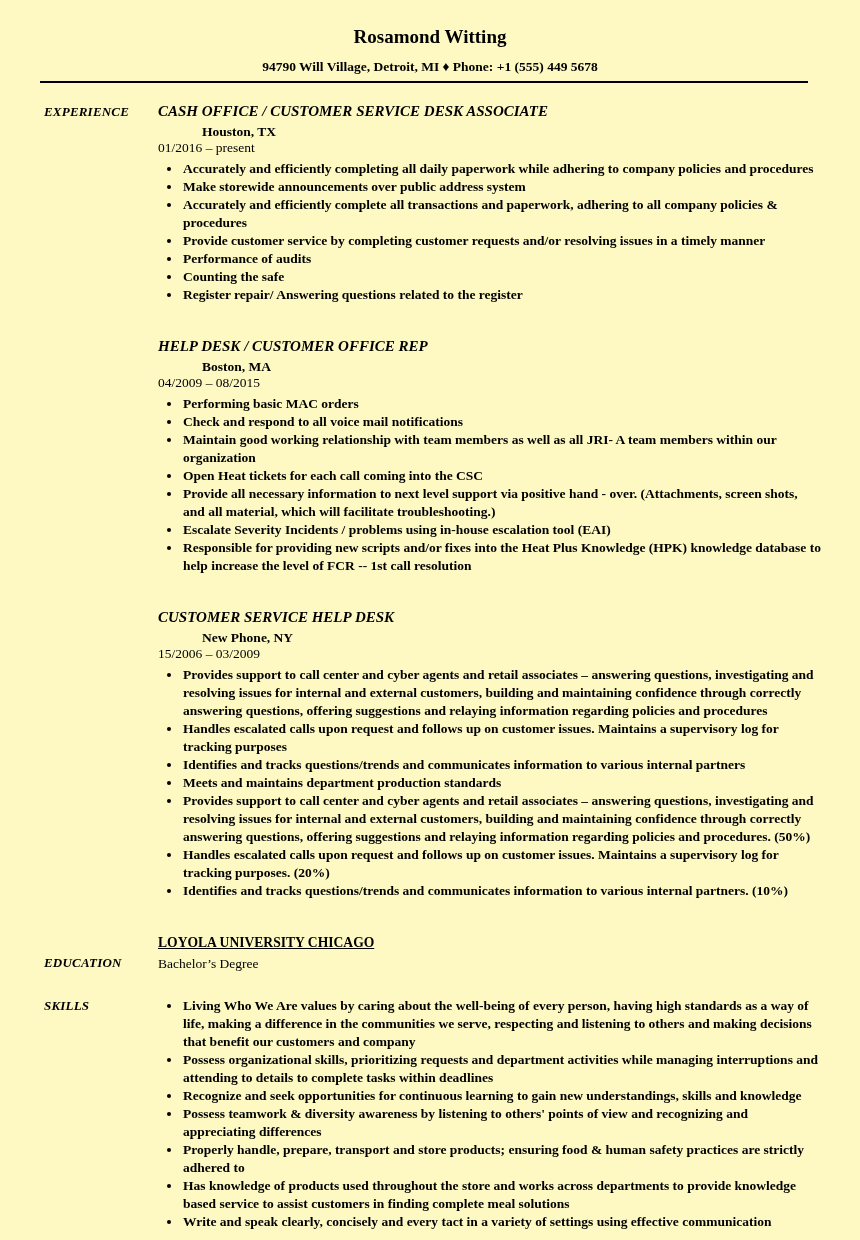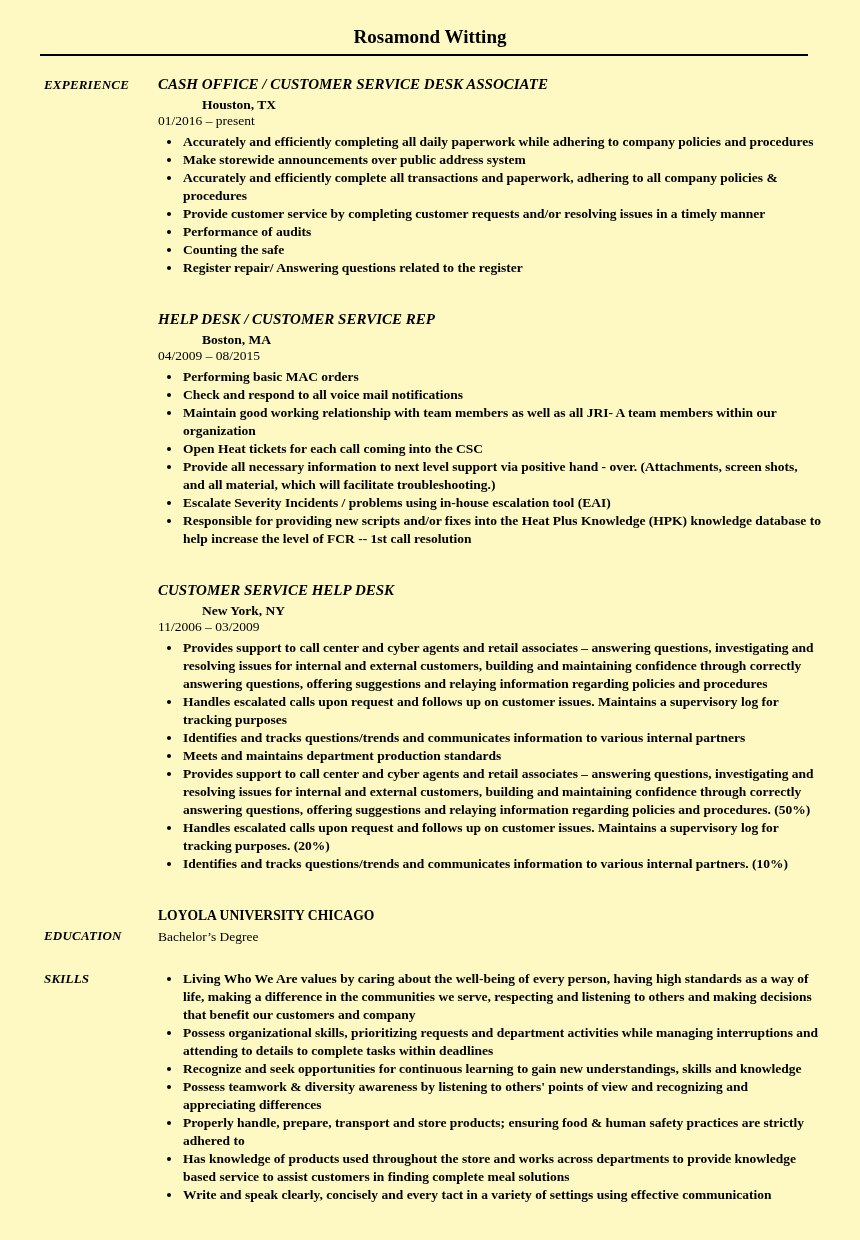--- a/index.html
+++ b/index.html
@@ -79,35 +79,37 @@
     line-height: 18px;
     margin: 0;
     padding-left: 1px;
   }
   ul.bullet-list.flush { margin-top: 0; }
   
   .edu-school {
     font-size: 13.6px;
     font-weight: bold;
     line-height: 17px;
+    text-decoration: underline;
   }
   .edu-degree {
     font-size: 13.5px;
     font-weight: normal;
     line-height: 15px;
     margin-top: 5px;
   }
 </style>
 </head>
 <body>
 
 <div class="page">
 
   <header class="resume-header">
     <h1 class="resume-name">Rosamond Witting</h1>
+    <div class="contact-line">94790 Will Village, Detroit, MI ♦ Phone: +1 (555) 449 5678</div>
     <hr class="header-rule">
   </header>
 
   <div class="section-row experience">
     <div class="section-label">EXPERIENCE</div>
     <div class="section-content">
 
       <div class="job">
         <div class="job-title">CASH OFFICE / CUSTOMER SERVICE DESK ASSOCIATE</div>
         <div class="job-location">Houston, TX</div>
@@ -117,38 +119,38 @@
           <li>Make storewide announcements over public address system</li>
           <li>Accurately and efficiently complete all transactions and paperwork, adhering to all company policies &amp; procedures</li>
           <li>Provide customer service by completing customer requests and/or resolving issues in a timely manner</li>
           <li>Performance of audits</li>
           <li>Counting the safe</li>
           <li>Register repair/ Answering questions related to the register</li>
         </ul>
       </div>
 
       <div class="job">
-        <div class="job-title">HELP DESK / CUSTOMER SERVICE REP</div>
+        <div class="job-title">HELP DESK / CUSTOMER OFFICE REP</div>
         <div class="job-location">Boston, MA</div>
         <div class="job-dates">04/2009 – 08/2015</div>
         <ul class="bullet-list">
           <li>Performing basic MAC orders</li>
           <li>Check and respond to all voice mail notifications</li>
           <li>Maintain good working relationship with team members as well as all JRI- A team members within our organization</li>
           <li>Open Heat tickets for each call coming into the CSC</li>
           <li>Provide all necessary information to next level support via positive hand - over. (Attachments, screen shots, and all material, which will facilitate troubleshooting.)</li>
           <li>Escalate Severity Incidents / problems using in-house escalation tool (EAI)</li>
           <li>Responsible for providing new scripts and/or fixes into the Heat Plus Knowledge (HPK) knowledge database to help increase the level of FCR -- 1st call resolution</li>
         </ul>
       </div>
 
       <div class="job">
         <div class="job-title">CUSTOMER SERVICE HELP DESK</div>
-        <div class="job-location">New York, NY</div>
-        <div class="job-dates">11/2006 – 03/2009</div>
+        <div class="job-location">New Phone, NY</div>
+        <div class="job-dates">15/2006 – 03/2009</div>
         <ul class="bullet-list">
           <li>Provides support to call center and cyber agents and retail associates – answering questions, investigating and resolving issues for internal and external customers, building and maintaining confidence through correctly answering questions, offering suggestions and relaying information regarding policies and procedures</li>
           <li>Handles escalated calls upon request and follows up on customer issues. Maintains a supervisory log for tracking purposes</li>
           <li>Identifies and tracks questions/trends and communicates information to various internal partners</li>
           <li>Meets and maintains department production standards</li>
           <li>Provides support to call center and cyber agents and retail associates – answering questions, investigating and resolving issues for internal and external customers, building and maintaining confidence through correctly answering questions, offering suggestions and relaying information regarding policies and procedures. (50%)</li>
           <li>Handles escalated calls upon request and follows up on customer issues. Maintains a supervisory log for tracking purposes. (20%)</li>
           <li>Identifies and tracks questions/trends and communicates information to various internal partners. (10%)</li>
         </ul>
       </div>

